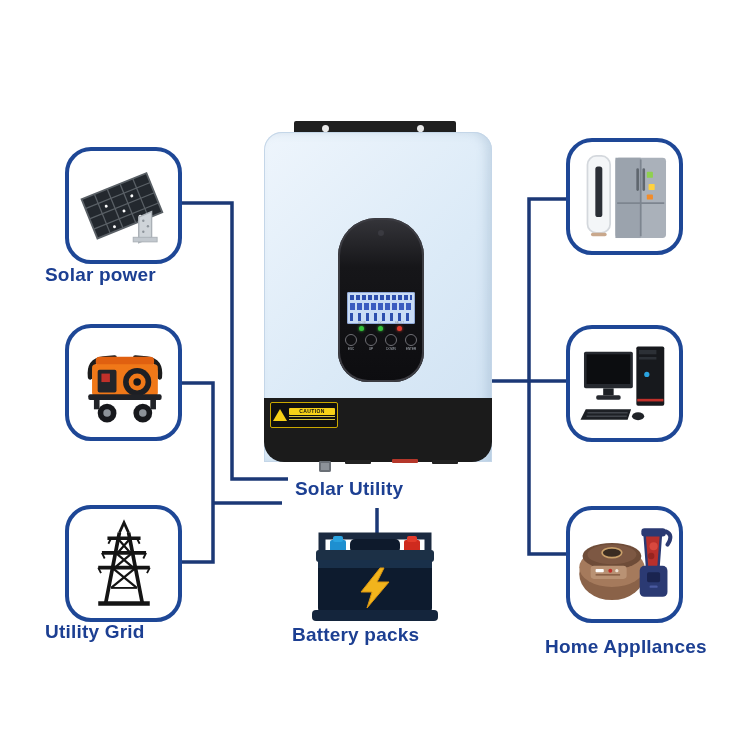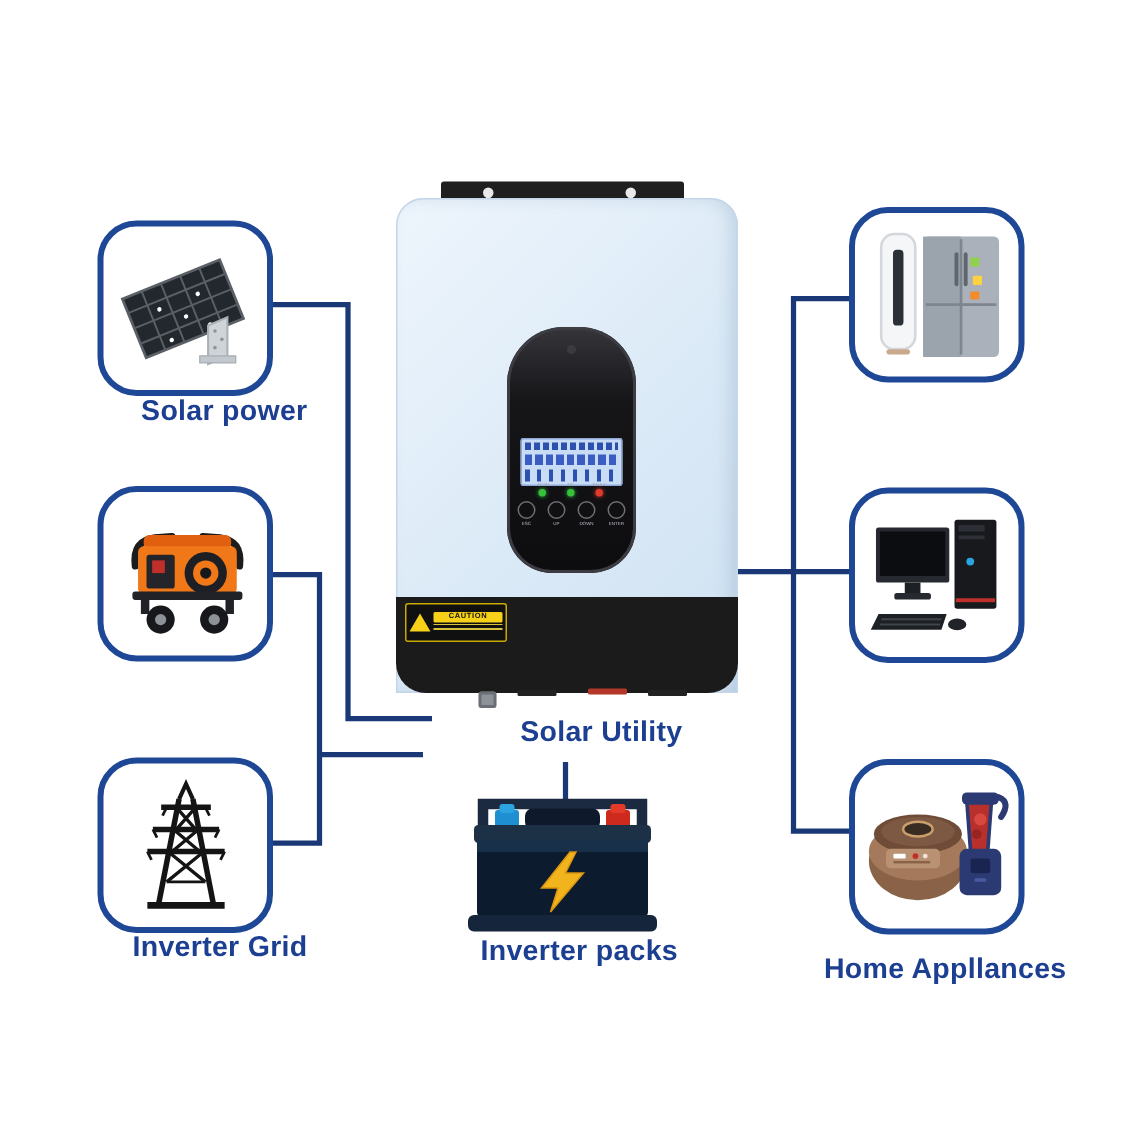--- a/index.html
+++ b/index.html
@@ -3,21 +3,21 @@
 <meta charset="utf-8">
 <style>
   html,body{margin:0;padding:0;background:#fff;}
   .canvas{position:relative;width:750px;height:750px;background:#fff;overflow:hidden;
           font-family:"Liberation Sans", sans-serif;}
   svg.connectors{position:absolute;left:0;top:0;z-index:1;}
   .iconbox{position:absolute;width:109px;height:109px;border:4px solid #1e4796;border-radius:26px;
            background:#fff;z-index:2;display:flex;align-items:center;justify-content:center;}
   .iconbox svg{display:block;}
   .node-label{position:absolute;z-index:3;color:#1c3f92;font-size:19px;font-weight:600;
-              text-align:right;letter-spacing:.2px;}
+              text-align:left;letter-spacing:.2px;}
   
   .inv-bracket{position:absolute;left:294px;top:121px;width:162px;height:18px;background:#1f1f1f;
                border-radius:2px;z-index:2;}
   .inv-screw{position:absolute;top:4px;width:7px;height:7px;background:#e8e8e8;border-radius:50%;}
   .inv-screw:after{content:"";position:absolute;left:2px;top:5px;width:3px;height:5px;background:#e8e8e8;
                border-radius:0 0 2px 2px;}
   .inv-body{position:absolute;left:264px;top:132px;width:228px;height:330px;z-index:3;
             background:linear-gradient(135deg,#eef5fc 0%,#dbeaf7 55%,#cfe1f2 100%);
             border-radius:18px 18px 0 0;box-shadow:inset 0 0 0 1px #c4d6e8, inset -6px 0 10px rgba(120,150,180,.25);}
   .inv-bottom{position:absolute;left:264px;top:398px;width:228px;height:64px;background:#1b1b1b;
@@ -138,21 +138,21 @@
         <path d="M32 22 L68 22" stroke-width="4"></path>
         <path d="M26 38 L74 38" stroke-width="4"></path>
         <path d="M22 54 L78 54" stroke-width="4"></path>
         <path d="M43 22 L57 38 M57 22 L43 38 M41 38 L60 54 M59 38 L40 54 M37 54 L64 76 M63 54 L36 76" stroke-width="2.4"></path>
         <path d="M36 76 L64 76" stroke-width="2"></path>
         <path d="M33 28 L36 22 M67 28 L64 22 M29 44 L26 38 M71 44 L74 38 M25 60 L22 54 M75 60 L78 54" stroke-width="2"></path>
         <path d="M22 93 L78 93" stroke-width="5"></path>
       </g>
     </svg>
   </div>
-  <div class="node-label" style="left:45px;top:621px;width:160px;">Inverter Grid</div>
+  <div class="node-label" style="left:45px;top:621px;width:160px;">Utility Grid</div>
 
   <div class="inv-bracket">
     <span class="inv-screw" style="left:28px;"></span>
     <span class="inv-screw" style="left:123px;"></span>
   </div>
   <div class="inv-body"></div>
   <div class="inv-bottom"></div>
   <div class="inv-panel">
     <span class="inv-sensor"></span>
     <div class="inv-lcd">
@@ -214,21 +214,21 @@
         <rect x="25" y="6" width="10" height="6" rx="2" fill="#2aa3e0"></rect>
       <rect x="96" y="10" width="16" height="12" rx="2" fill="#cf2a1e"></rect>
         <rect x="99" y="6" width="10" height="6" rx="2" fill="#e33a2a"></rect>
       <rect x="8" y="20" width="118" height="12" rx="3" fill="#1c3046"></rect>
       <rect x="10" y="30" width="114" height="52" rx="4" fill="#0d1b2e"></rect>
       <rect x="10" y="30" width="114" height="8" fill="#19304a"></rect>
       <rect x="4" y="80" width="126" height="11" rx="4" fill="#14253c"></rect>
       <polygon points="72,38 53,62 64,62 59,78 81,52 69,52 76,38" fill="#f2b41c" stroke="#d99410" stroke-width="1"></polygon>
     </svg>
   </div>
-  <div class="node-label" style="left:292px;top:624px;width:160px;">Inverter packs</div>
+  <div class="node-label" style="left:292px;top:624px;width:160px;">Battery packs</div>
 
   <div class="iconbox" style="left:566px;top:138px;">
     <svg width="96" height="96" viewBox="0 0 110 110">
       <rect x="12" y="8" width="26" height="88" rx="10" fill="#f4f6f8" stroke="#d4d8dd" stroke-width="2"></rect>
       <rect x="21" y="20" width="8" height="58" rx="3" fill="#2b2f36"></rect>
       <rect x="16" y="96" width="18" height="4" rx="2" fill="#c9a88c"></rect>
       <rect x="44" y="10" width="58" height="92" rx="4" fill="#aab1ba"></rect>
       <rect x="44" y="10" width="29" height="92" fill="#9ba3ad"></rect>
       <line x1="73" y1="12" x2="73" y2="100" stroke="#7d858f" stroke-width="2"></line>
       <line x1="46" y1="62" x2="100" y2="62" stroke="#7d858f" stroke-width="2"></line>

